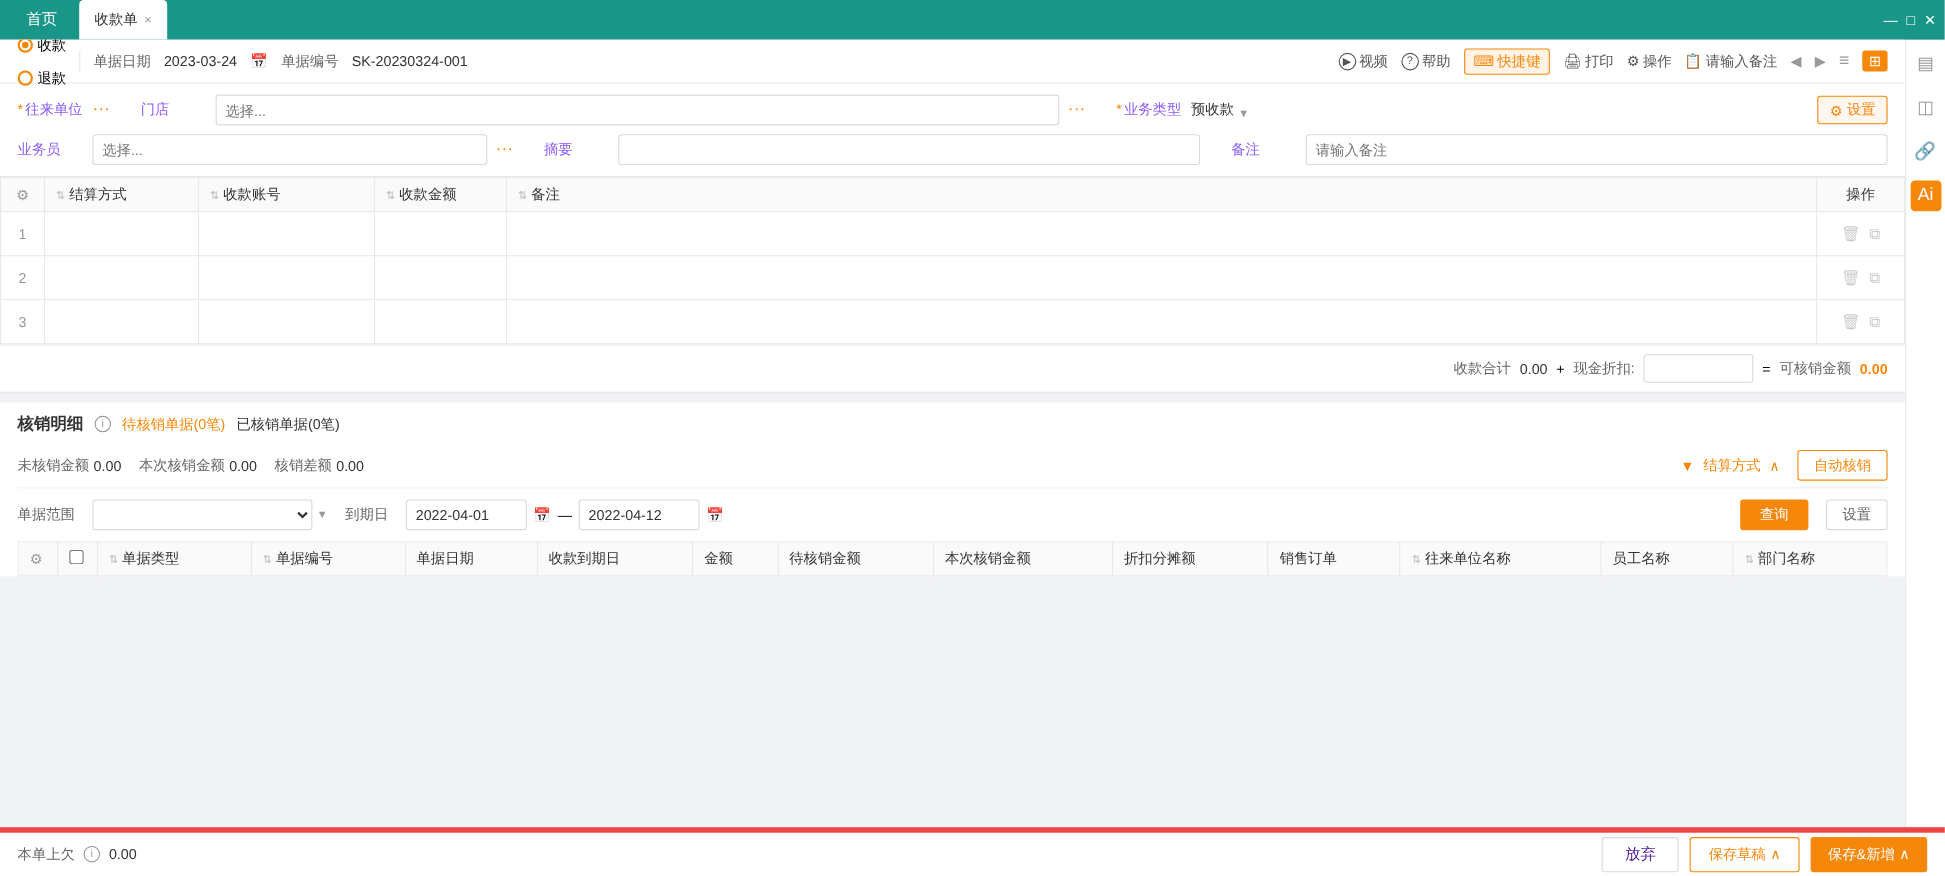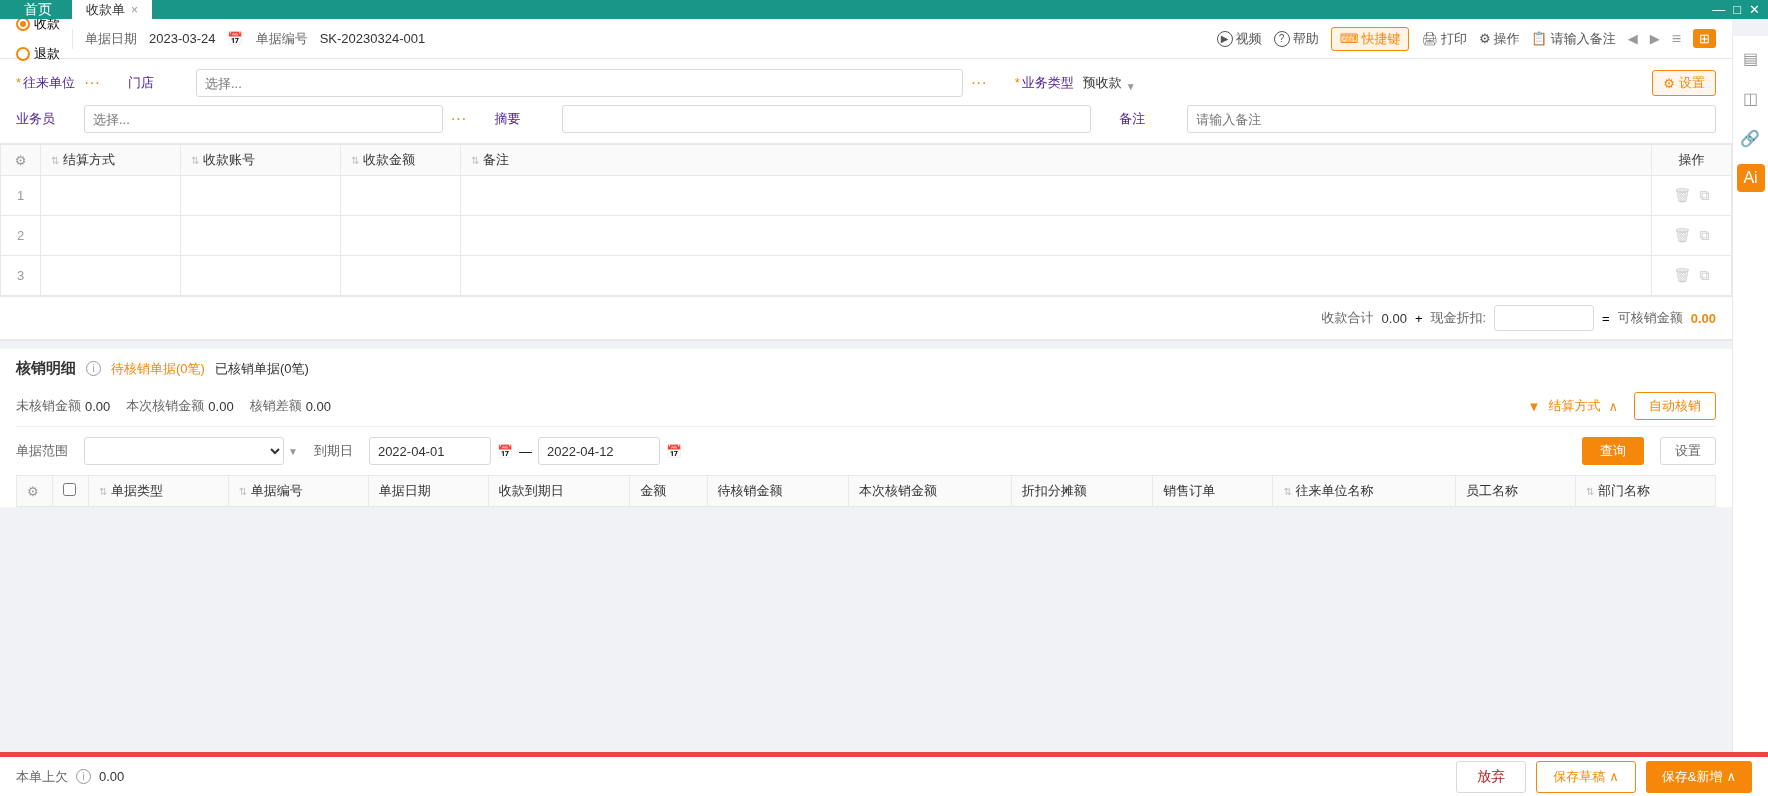--- a/index.html
+++ b/index.html
@@ -3,21 +3,21 @@
   <meta charset="utf-8">
   <style>
     * { box-sizing: border-box; margin: 0; padding: 0; font-family: 'Microsoft YaHei', Arial, sans-serif; font-size: 13px; }
     body { background: #f0f2f5; width: 1768px; height: 796px; overflow: hidden; }
 
     
     .tab-bar {
       display: flex;
       align-items: center;
       background: #1a9688;
-      height: 19px;
+      height: 36px;
       padding: 0 8px;
     }
     .tab-home {
       color: #fff;
       padding: 0 16px;
       height: 36px;
       display: flex;
       align-items: center;
       cursor: pointer;
       font-size: 14px;
@@ -63,21 +63,21 @@
     .icon-circle { width: 16px; height: 16px; border-radius: 50%; border: 1.5px solid currentColor; display: flex; align-items: center; justify-content: center; font-size: 10px; }
 
     
     .form-section {
       background: #fff;
       padding: 10px 16px;
       border-bottom: 1px solid #e8e8e8;
     }
     .form-row { display: flex; align-items: center; gap: 8px; margin-bottom: 8px; }
     .form-row:last-child { margin-bottom: 0; }
-    .form-label { color: #4c1d95; min-width: 60px; }
+    .form-label { color: #8b5cf6; min-width: 60px; }
     .form-label.required::before { content: '*'; color: #f5870a; margin-right: 2px; }
     .form-input {
       border: 1px solid #d9d9d9;
       border-radius: 3px;
       height: 28px;
       padding: 0 8px;
       color: #999;
       background: #fff;
       flex: 1;
       outline: none;
@@ -177,21 +177,21 @@
       outline: none;
     }
     .date-range { display: flex; align-items: center; gap: 6px; }
     .date-input {
       border: 1px solid #d9d9d9;
       border-radius: 3px;
       height: 28px;
       padding: 0 8px;
       background: #fff;
       color: #333;
-      width: 122px;
+      width: 110px;
       outline: none;
     }
     .calendar-icon { color: #ccc; cursor: pointer; }
     .query-btn { background: #f5870a; color: #fff; border: none; padding: 5px 18px; border-radius: 3px; cursor: pointer; margin-left: auto; }
     .settings-small-btn { background: #fff; border: 1px solid #d9d9d9; color: #666; padding: 4px 14px; border-radius: 3px; cursor: pointer; }
 
     
     .bottom-table-wrap { overflow: auto; }
     .bottom-table { width: 100%; border-collapse: collapse; }
     .bottom-table th, .bottom-table td { border: 1px solid #e8e8e8; padding: 6px 10px; text-align: left; }
@@ -209,21 +209,21 @@
       border-top: 5px solid #ef4444;
       height: 44px;
       display: flex;
       align-items: center;
       padding: 0 16px;
       gap: 8px;
     }
     .footer-label { color: #666; }
     .footer-value { color: #333; font-weight: 500; }
     .footer-right { margin-left: auto; display: flex; gap: 10px; }
-    .discard-btn { background: #fff; border: 1px solid #d9d9d9; color: #b91c1c; padding: 6px 20px; border-radius: 3px; cursor: pointer; font-size: 14px; }
+    .discard-btn { background: #fff; border: 1px solid #d9d9d9; color: #4c1d95; padding: 6px 20px; border-radius: 3px; cursor: pointer; font-size: 14px; }
     .save-draft-btn { background: #fff; border: 1px solid #f5870a; color: #f5870a; padding: 6px 16px; border-radius: 3px; cursor: pointer; font-size: 14px; display: flex; align-items: center; gap: 4px; }
     .save-new-btn { background: #f5870a; border: none; color: #fff; padding: 6px 16px; border-radius: 3px; cursor: pointer; font-size: 14px; display: flex; align-items: center; gap: 4px; }
 
     
     .right-sidebar {
       position: fixed;
       right: 0;
       top: 36px;
       width: 36px;
       background: #fff;

